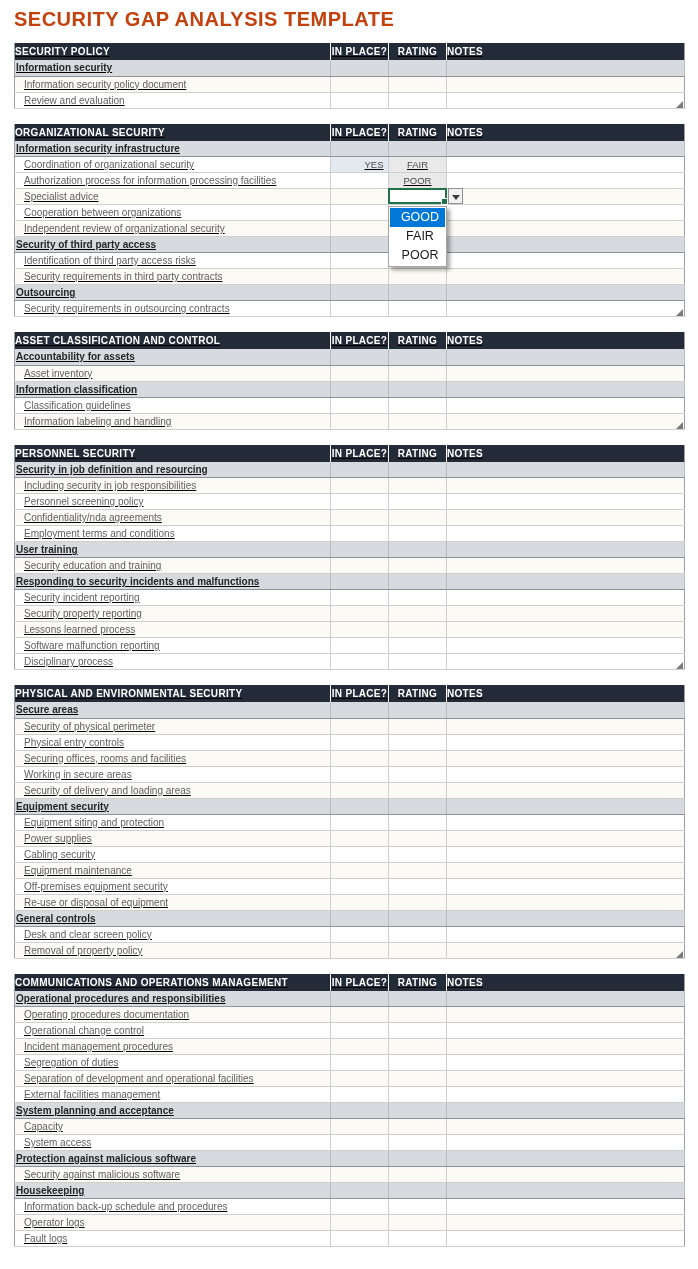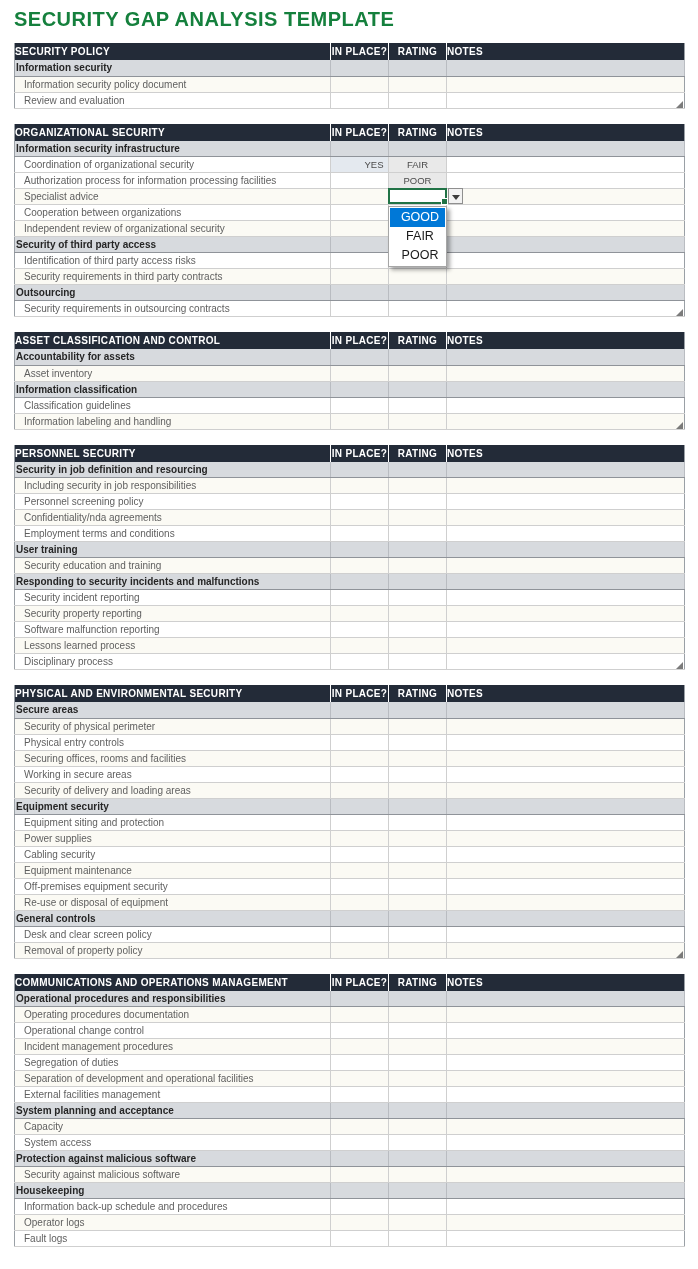--- a/index.html
+++ b/index.html
@@ -5,26 +5,26 @@
   html,body{margin:0;padding:0;}
   body{
     width:698px;height:1269px;overflow:hidden;background:#ffffff;
     font-family:"Liberation Sans", sans-serif;
     -webkit-font-smoothing:antialiased;
   }
   .page{position:relative;width:698px;height:1269px;}
   .title{
     margin:8px 0 12px 14px;
     font-size:20px;font-weight:700;letter-spacing:.5px;
-    color:#15803d;
+    color:#c2410c;
   }
   .sec-wrap{position:relative;margin:0 14px 15px 14px;width:670px;}
   table.sec{
     width:670px;border-collapse:collapse;table-layout:fixed;
-    border:1px solid #9aa0a6;border-top:none;
+    border:1px solid #9aa0a6;border-top:none;text-decoration:underline;
   }
   col.c-label{width:316px;}
   col.c-inplace{width:58px;}
   col.c-rating{width:58px;}
   col.c-notes{width:238px;}
 
   tr.head th{
     background:var(--header-bg,#232b38);color:#ffffff;
     height:17px;font-size:10px;font-weight:700;letter-spacing:.3px;
     padding:0;white-space:nowrap;overflow:hidden;
@@ -364,28 +364,28 @@
               <td class="val"></td>
               <td class="val"></td>
               <td></td>
             </tr>
             <tr class="item alt">
               <td class="lbl">Security property reporting</td>
               <td class="val"></td>
               <td class="val"></td>
               <td></td>
             </tr>
+            <tr class="item alt">
+              <td class="lbl">Lessons learned process</td>
+              <td class="val"></td>
+              <td class="val"></td>
+              <td></td>
+            </tr>
             <tr class="item">
               <td class="lbl">Software malfunction reporting</td>
-              <td class="val"></td>
-              <td class="val"></td>
-              <td></td>
-            </tr>
-            <tr class="item alt">
-              <td class="lbl">Lessons learned process</td>
               <td class="val"></td>
               <td class="val"></td>
               <td></td>
             </tr>
             <tr class="item">
               <td class="lbl">Disciplinary process</td>
               <td class="val"></td>
               <td class="val"></td>
               <td></td>
             </tr>

